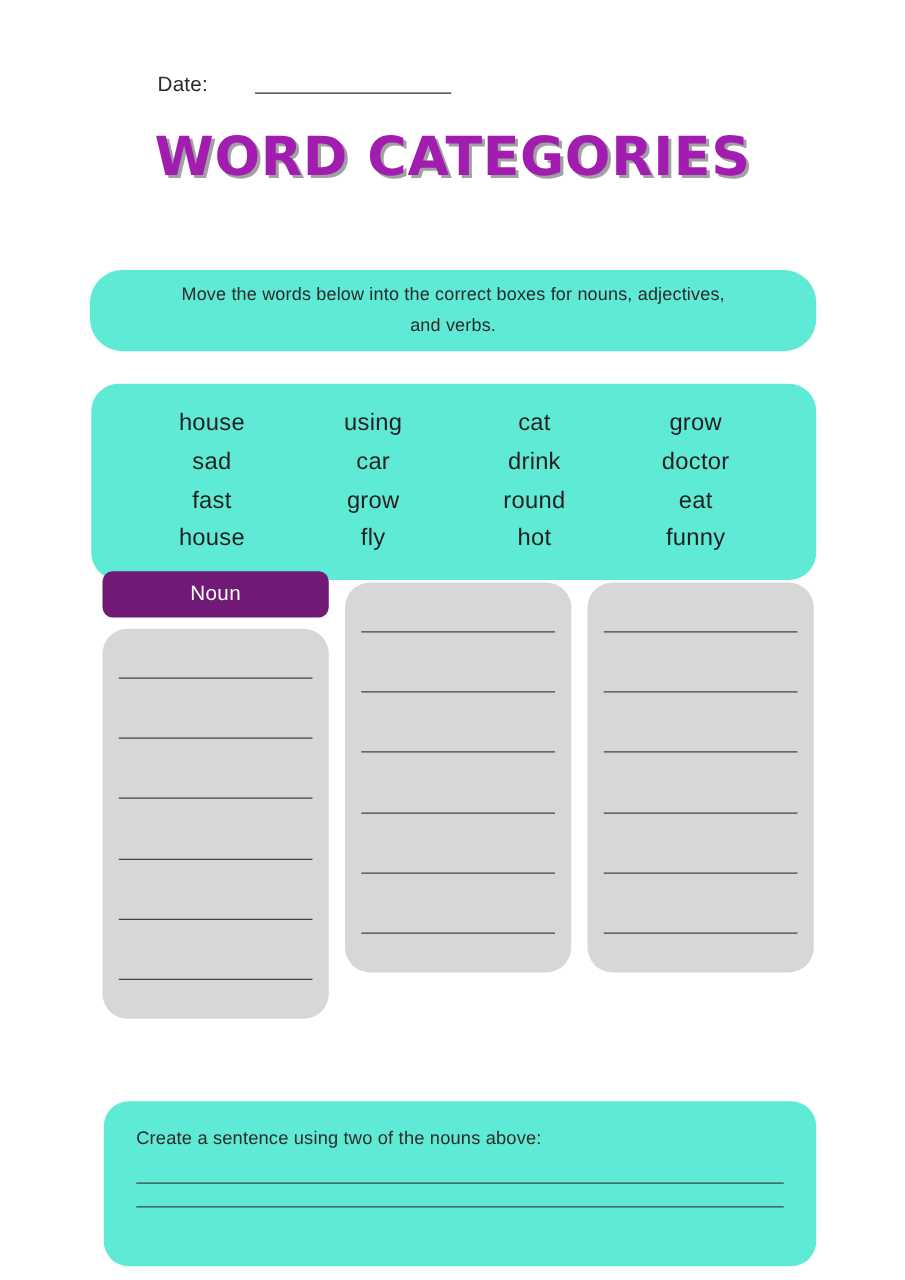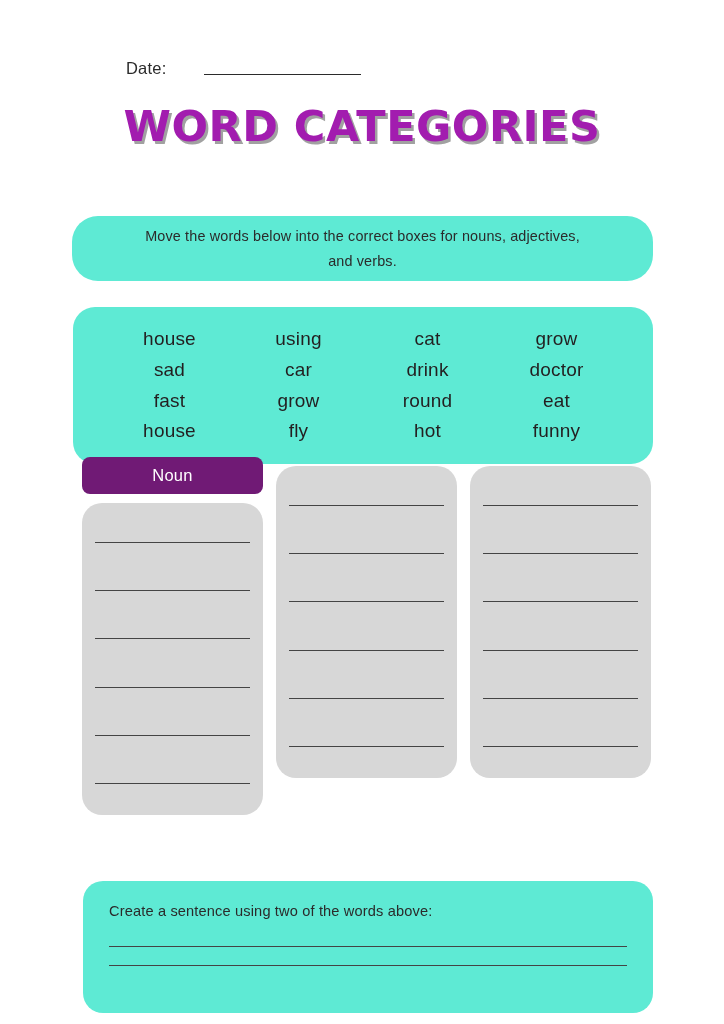--- a/index.html
+++ b/index.html
@@ -279,18 +279,18 @@
         <div class="write-line"></div>
         <div class="write-line"></div>
         <div class="write-line"></div>
       </div>
     </div>
   </div>
 
 </div>
 
 <div class="panel sentence">
-  <div class="sentence-prompt">Create a sentence using two of the words above:</div>
+  <div class="sentence-prompt">Create a sentence using two of the nouns above:</div>
   <div class="sentence-lines">
     <div class="write-line"></div>
     <div class="write-line"></div>
   </div>
 </div>
 
 </body></html>

